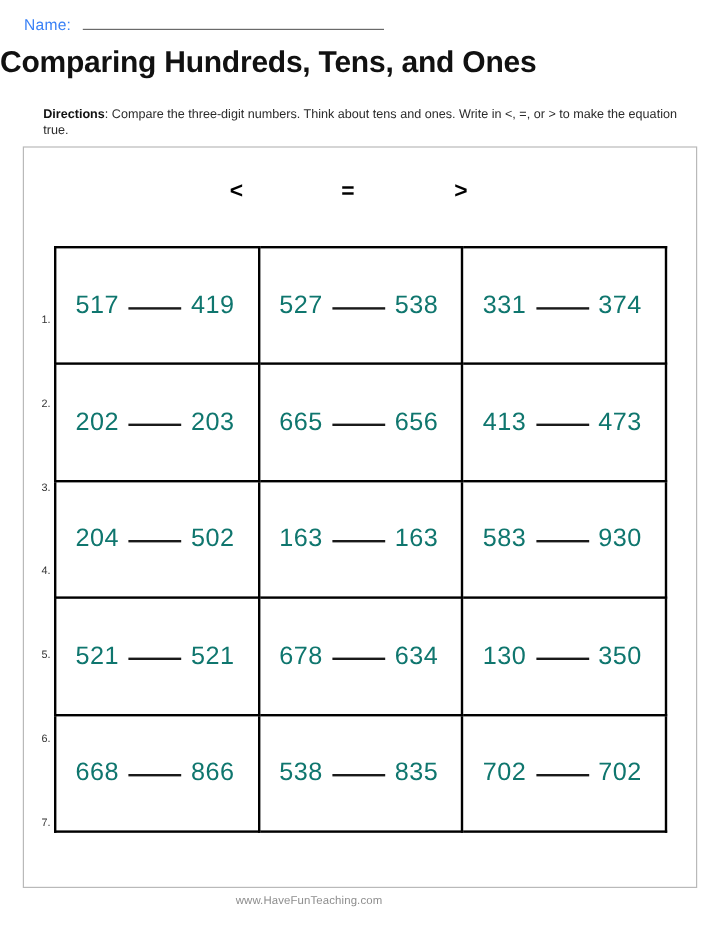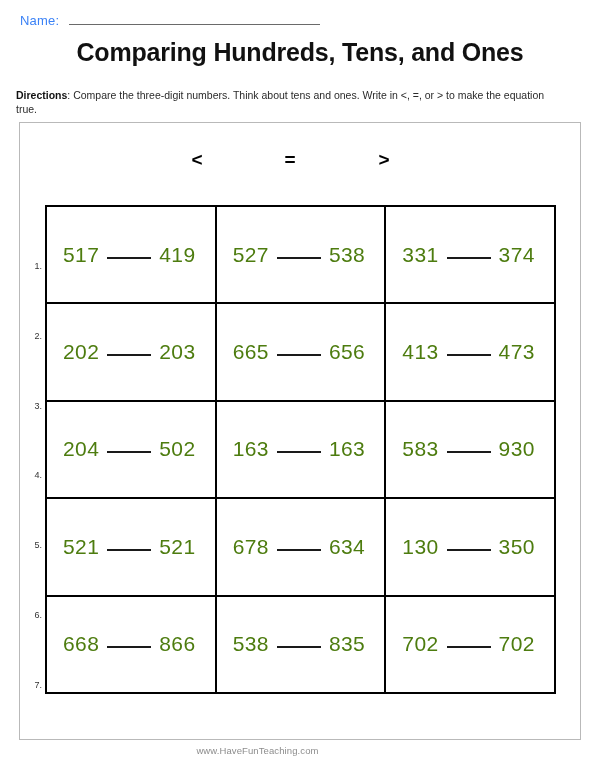--- a/index.html
+++ b/index.html
@@ -38,31 +38,31 @@
     border-bottom: 1.4px solid #6a6a6a;
     height: 12px;
   }
 
   
   .title {
     position: absolute;
     left: 0;
     top: 38px;
     width: 600px;
-    text-align: center;
+    text-align: left;
     font-size: 25px;
     font-weight: bold;
     letter-spacing: -0.2px;
     color: #111111;
   }
 
   
   .directions {
     position: absolute;
-    left: 16px;
+    left: 36px;
     top: 88px;
     width: 552px;
     font-size: 10.5px;
     line-height: 14px;
     color: #2b2b2b;
   }
   .directions .dir-label {
     font-weight: bold;
     color: #111111;
   }
@@ -117,21 +117,21 @@
   }
   table.problems td {
     border: 2px solid #000000;
     height: 69.8px;
     vertical-align: middle;
     padding: 0 0 0 16px;
     box-sizing: border-box;
   }
   .cell-text {
     font-size: 21px;
-    color: #4d7c0f;
+    color: #0f766e;
     letter-spacing: 0.4px;
     white-space: nowrap;
     display: inline-block;
   }
   .blank {
     display: inline-block;
     width: 44px;
     border-bottom: 2px solid #1a1a1a;
     margin: 0 8px;
     vertical-align: 3px;

